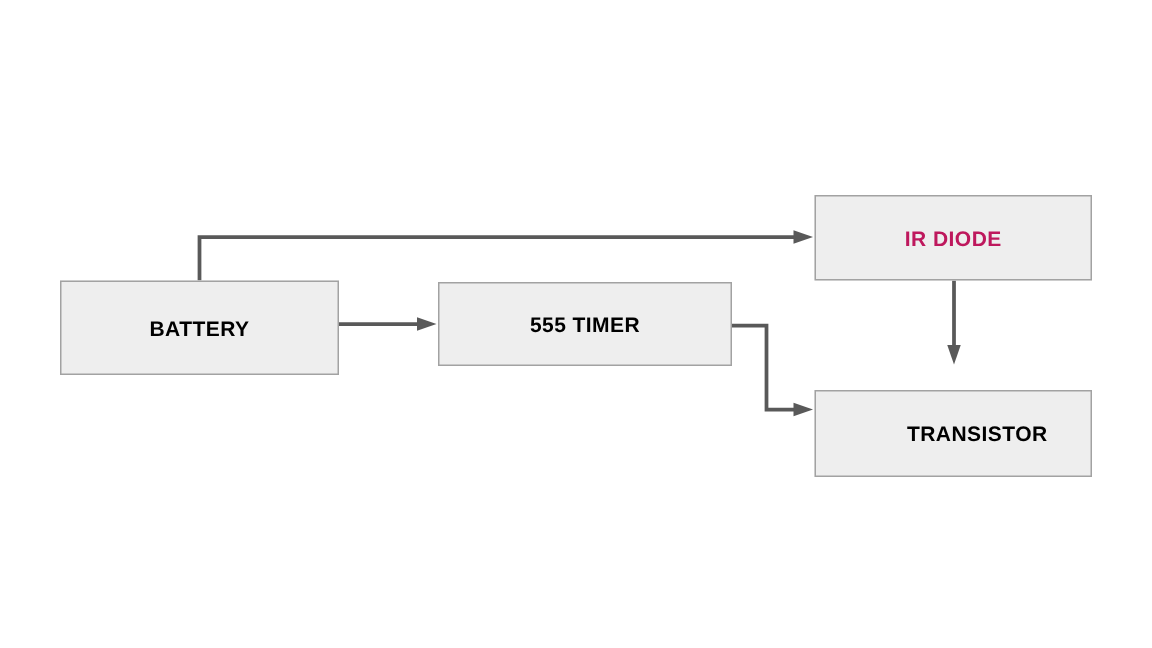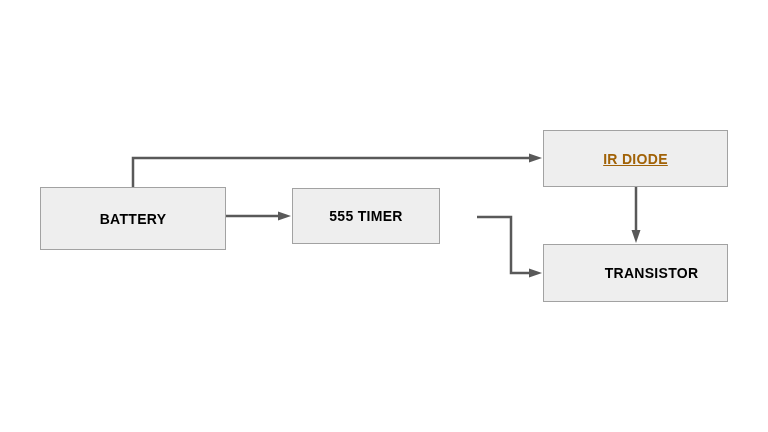--- a/index.html
+++ b/index.html
@@ -58,22 +58,22 @@
         <polygon points="542,273 529,268.5 529,277.5" fill="#595959"></polygon>
       </g>
       <g>
         <polyline points="636,187 636,231" fill="none" stroke="#595959" stroke-width="2.5" stroke-linejoin="miter"></polyline>
         <polygon points="636,243 631.5,230 640.5,230" fill="#595959"></polygon>
       </g>
     </svg>
 <div class="node" style="left: 40px; top: 187px; width: 186px; height: 63px; background: rgb(238, 238, 238); border-color: rgb(162, 162, 162);">
       <span class="node-label" style="color: rgb(0, 0, 0);">BATTERY</span>
     </div>
-    <div class="node" style="left: 292px; top: 188px; width: 148px; height: 56px; background: rgb(238, 238, 238); border-color: rgb(162, 162, 162);">
+    <div class="node" style="left: 292px; top: 188px; width: 196px; height: 56px; background: rgb(238, 238, 238); border-color: rgb(162, 162, 162);">
       <span class="node-label" style="color: rgb(0, 0, 0);">555 TIMER</span>
     </div>
     <div class="node" style="left: 543px; top: 130px; width: 185px; height: 57px; background: rgb(238, 238, 238); border-color: rgb(162, 162, 162);">
-      <span class="node-label" style="color: #a16207; text-decoration: underline;">IR DIODE</span>
+      <span class="node-label" style="color: #be185d;">IR DIODE</span>
     </div>
-    <div class="node" style="left: 543px; top: 244px; width: 185px; height: 58px; background: rgb(238, 238, 238); border-color: rgb(162, 162, 162); padding-left: 32px;">
+    <div class="node" style="left: 543px; top: 260px; width: 185px; height: 58px; background: rgb(238, 238, 238); border-color: rgb(162, 162, 162); padding-left: 32px;">
       <span class="node-label" style="color: rgb(0, 0, 0);">TRANSISTOR</span>
     </div>
   </div>
 
 </body></html>

